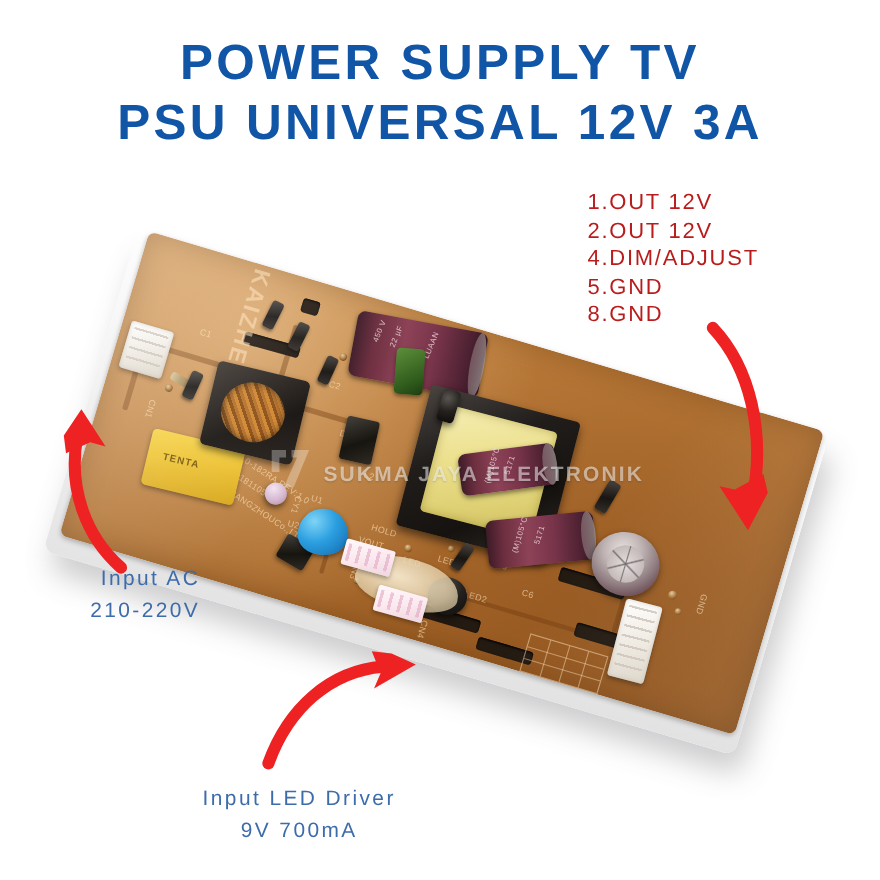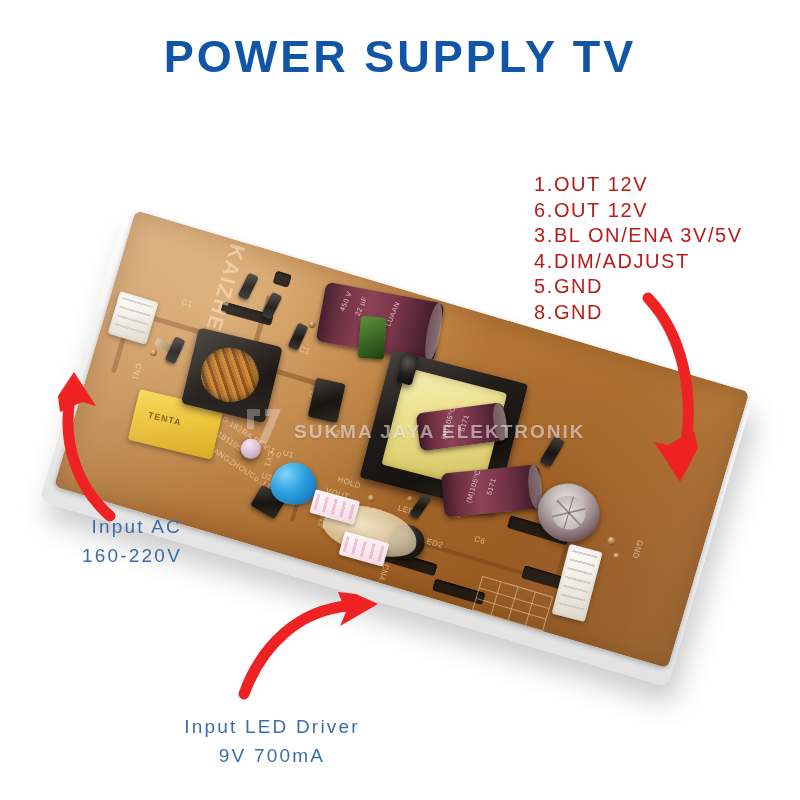--- a/index.html
+++ b/index.html
@@ -220,20 +220,21 @@
   }
   #wm-logo{opacity:.55;}
 </style>
 </head>
 <body>
 
 <div id="stage">
 
   <div class="title-block">
     <div class="title-line title-1">POWER SUPPLY TV</div>
+    <div class="title-line title-2">PSU UNIVERSAL 12V 3A</div>
   </div>
 
   <div id="pcb-wrap">
     <div id="pcb-rot">
       <div class="backing"></div>
 
       <div class="board">
 
         <div class="trace" style="left:22px;top:96px;width:96px;height:5px;"></div>
         <div class="trace" style="left:22px;top:96px;width:5px;height:66px;"></div>
@@ -376,30 +377,29 @@
   <div id="watermark">
     <svg id="wm-logo" width="42" height="42" viewBox="0 0 42 42">
       <path d="M4 4 H17 V11 H11 V24 H4 Z" fill="rgba(255,255,255,.55)"></path>
       <path d="M22 4 H38 L24 38 H15 L27 11 H22 Z" fill="rgba(255,255,255,.55)"></path>
     </svg>
     <span class="wm-text">SUKMA JAYA ELEKTRONIK</span>
   </div>
 
   <div class="pinlist">
     <span class="pin">1.OUT 12V</span>
-    <span class="pin">6.OUT 12V</span>
-    <span class="pin">3.BL ON/ENA 3V/5V</span>
+    <span class="pin">2.OUT 12V</span>
     <span class="pin">4.DIM/ADJUST</span>
     <span class="pin">5.GND</span>
     <span class="pin">8.GND</span>
   </div>
 
   <div class="callout callout-left">
     <div>Input AC</div>
-    <div>160-220V</div>
+    <div>210-220V</div>
   </div>
 
   <div class="callout callout-bottom">
     <div>Input LED Driver</div>
     <div>9V 700mA</div>
   </div>
 
   <svg class="arrow-svg" id="arrow-right" width="130" height="230" viewBox="0 0 130 230">
     <path d="M38 16 C 72 52, 86 112, 74 172" stroke="#ee2222" stroke-width="11" fill="none" stroke-linecap="round"></path>
     <path d="M70 200 L44 160 L58 163 L84 149 L88 166 Z" fill="#ee2222"></path>

